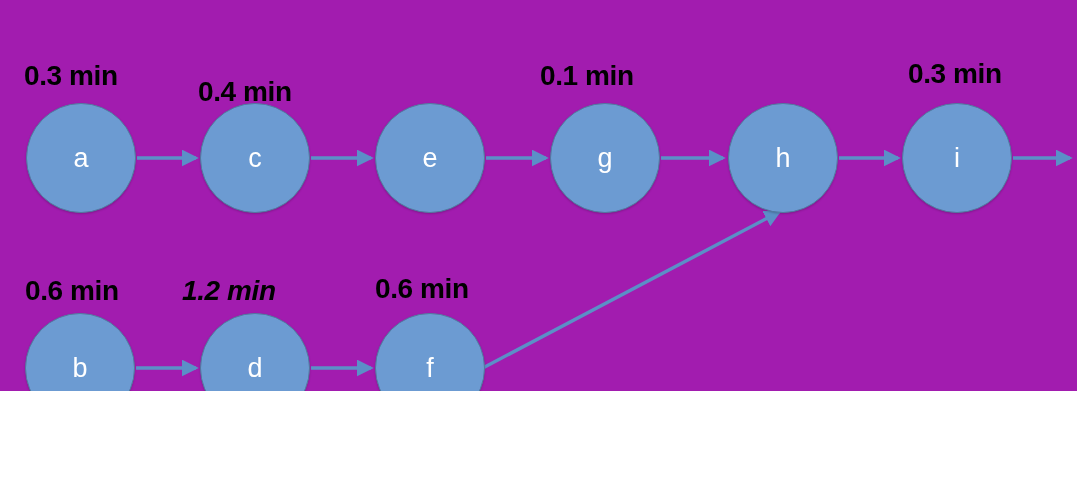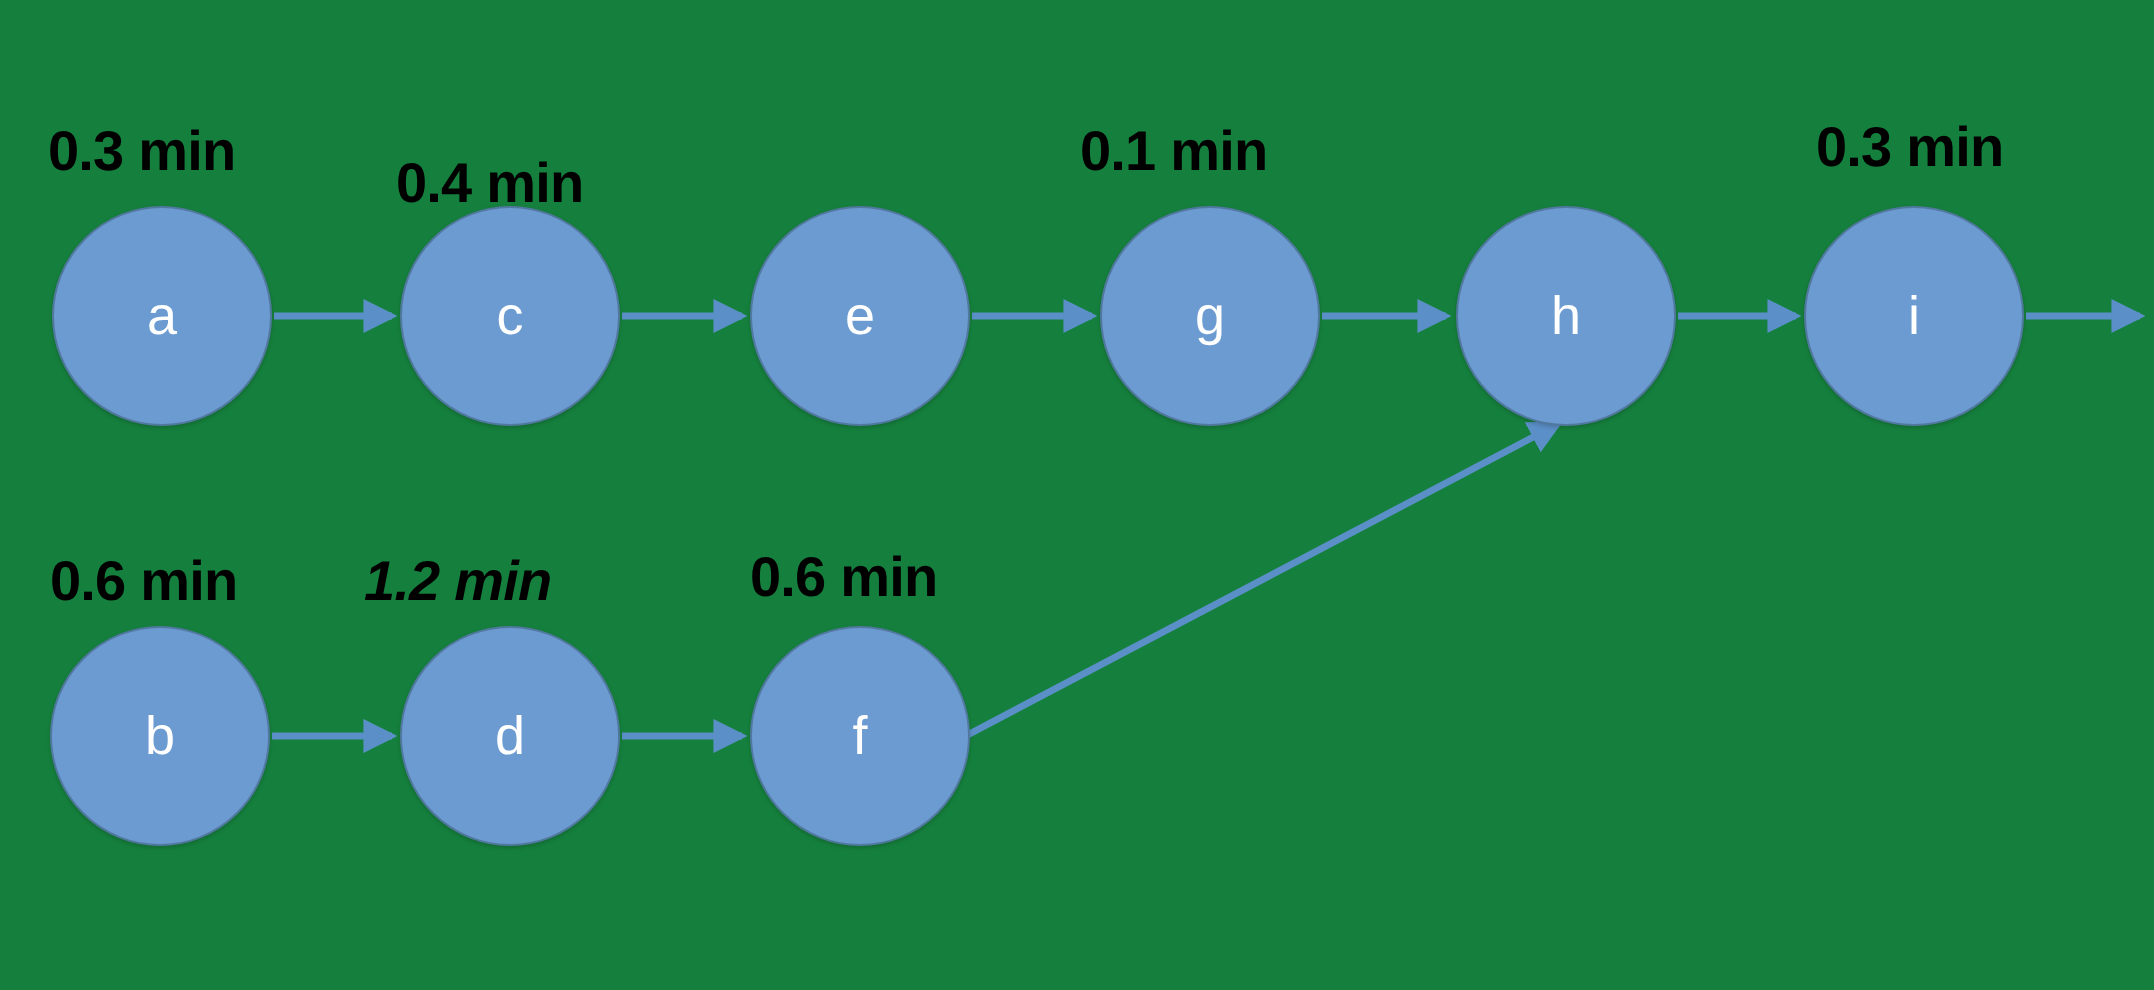--- a/index.html
+++ b/index.html
@@ -4,22 +4,22 @@
 <title>Process Flow Diagram</title>
 <style>
   html, body {
     margin: 0;
     padding: 0;
     background: #ffffff;
   }
   #canvas {
     position: relative;
     width: 1077px;
-    height: 495px;
-    background: #15803d;
+    height: 391px;
+    background: #a21caf;
     overflow: hidden;
     font-family: "Liberation Sans", "DejaVu Sans", sans-serif;
   }
   #edges-layer {
     position: absolute;
     left: 0;
     top: 0;
     width: 1077px;
     height: 495px;
   }

